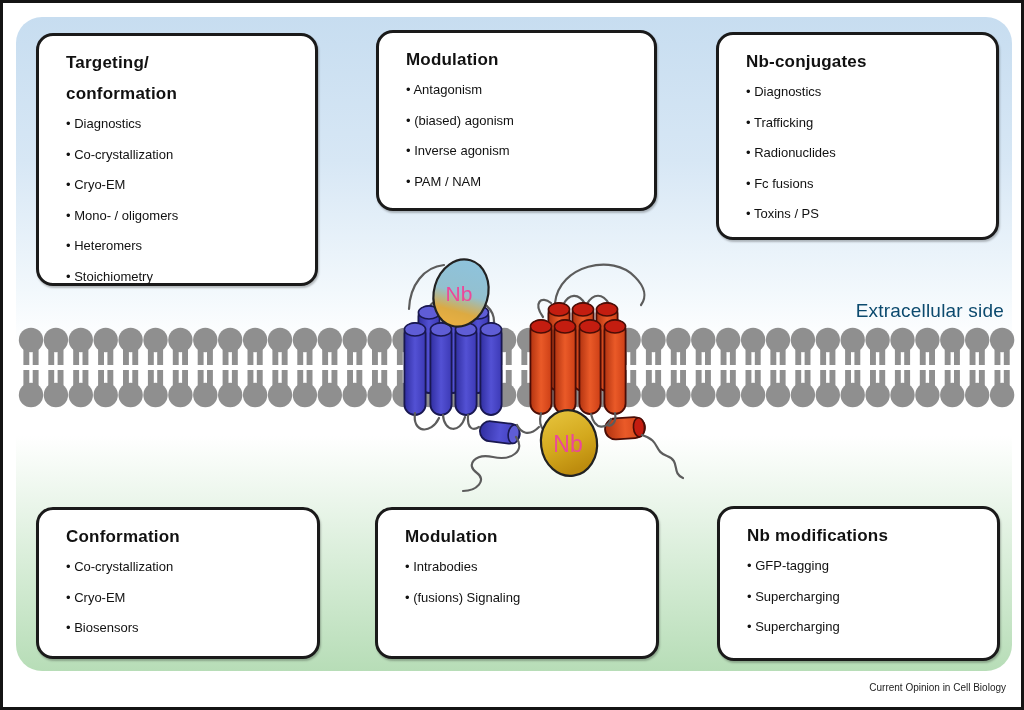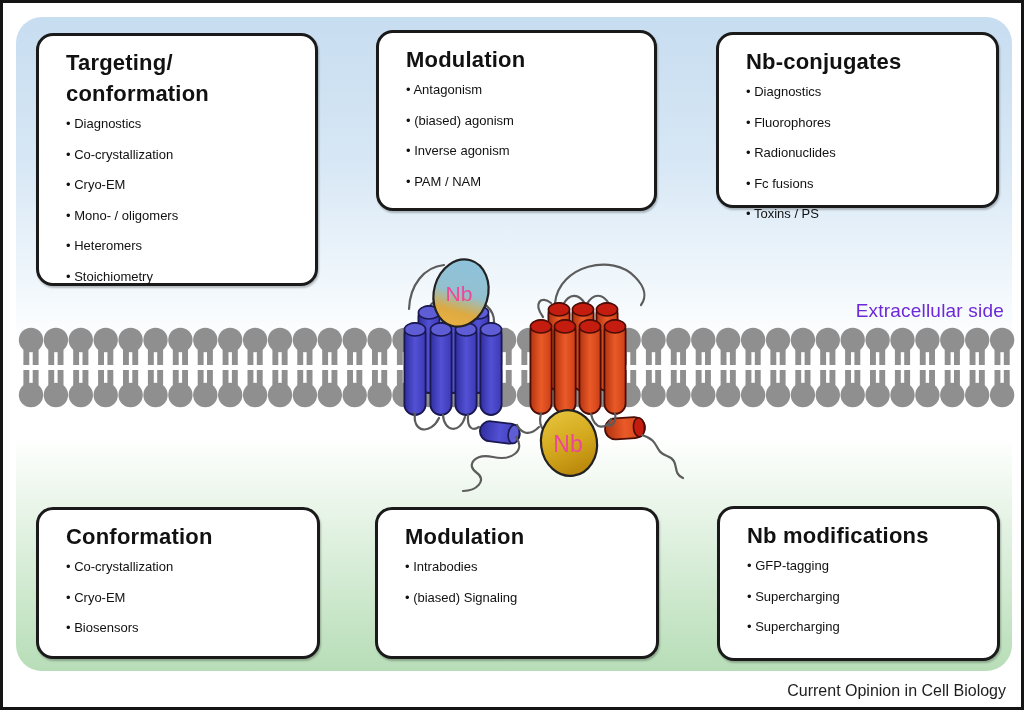--- a/index.html
+++ b/index.html
@@ -31,49 +31,49 @@
     background:#ffffff;
     border:3px solid #1a1a1a;
     border-radius:17px;
     box-sizing:border-box;
     padding:11px 14px 6px 27px;
     box-shadow:1px 2px 2px rgba(0,0,0,.25);
     color:#111111;
   }
   .box-title{
     font-weight:bold;
-    font-size:22px;
+    font-size:17px;
     line-height:31px;
     white-space:pre-line;
     letter-spacing:.2px;
   }
   .box-items{font-size:13px;line-height:30.5px;}
   .bullet{white-space:nowrap;}
   .box-1{left:33px;top:30px;width:282px;height:253px;}
   .box-2{left:373px;top:27px;width:281px;height:181px;}
-  .box-3{left:713px;top:29px;width:283px;height:176px;}
+  .box-3{left:713px;top:29px;width:283px;height:208px;}
   .box-4{left:33px;top:504px;width:284px;height:152px;}
   .box-5{left:372px;top:504px;width:284px;height:152px;}
   .box-6{left:714px;top:503px;width:283px;height:155px;}
   .side-label{
     position:absolute;right:17px;z-index:3;
-    font-size:19px;color:#6d28d9;letter-spacing:.2px;
+    font-size:19px;color:#0c4a6e;letter-spacing:.2px;
   }
   .side-label.extra{top:297px;}
   .side-label.intra{top:411px;}
   .nb-label{
     position:absolute;z-index:4;
     color:#ec4899;
     transform:translate(-50%,-50%);
   }
   .nb-top-label{left:456px;top:291px;font-size:21px;}
   .nb-bottom-label{left:565px;top:441px;font-size:23px;}
   .caption{
     position:absolute;right:15px;top:679px;z-index:3;
-    font-size:16px;color:#1d1d1d;
+    font-size:10px;color:#1d1d1d;
   }
 </style>
 </head>
 <body>
 
 <div class="fig">
 
   <div class="panel"></div>
 
   <svg class="scene" viewBox="0 0 1024 710" xmlns="http://www.w3.org/2000/svg">
@@ -400,39 +400,39 @@
         <div class="bullet">• Antagonism</div>
         <div class="bullet">• (biased) agonism</div>
         <div class="bullet">• Inverse agonism</div>
         <div class="bullet">• PAM / NAM</div>
       </div>
   </div>
   <div class="infobox box-3">
     <div class="box-title">Nb-conjugates</div>
     <div class="box-items">
         <div class="bullet">• Diagnostics</div>
-        <div class="bullet">• Fluorophores</div>
+        <div class="bullet">• Trafficking</div>
         <div class="bullet">• Radionuclides</div>
         <div class="bullet">• Fc fusions</div>
         <div class="bullet">• Toxins / PS</div>
       </div>
   </div>
   <div class="infobox box-4">
     <div class="box-title">Conformation</div>
     <div class="box-items">
         <div class="bullet">• Co-crystallization</div>
         <div class="bullet">• Cryo-EM</div>
         <div class="bullet">• Biosensors</div>
       </div>
   </div>
   <div class="infobox box-5">
     <div class="box-title">Modulation</div>
     <div class="box-items">
         <div class="bullet">• Intrabodies</div>
-        <div class="bullet">• (biased) Signaling</div>
+        <div class="bullet">• (fusions) Signaling</div>
       </div>
   </div>
   <div class="infobox box-6">
     <div class="box-title">Nb modifications</div>
     <div class="box-items">
         <div class="bullet">• GFP-tagging</div>
         <div class="bullet">• Supercharging</div>
         <div class="bullet">• Supercharging</div>
       </div>
   </div>

